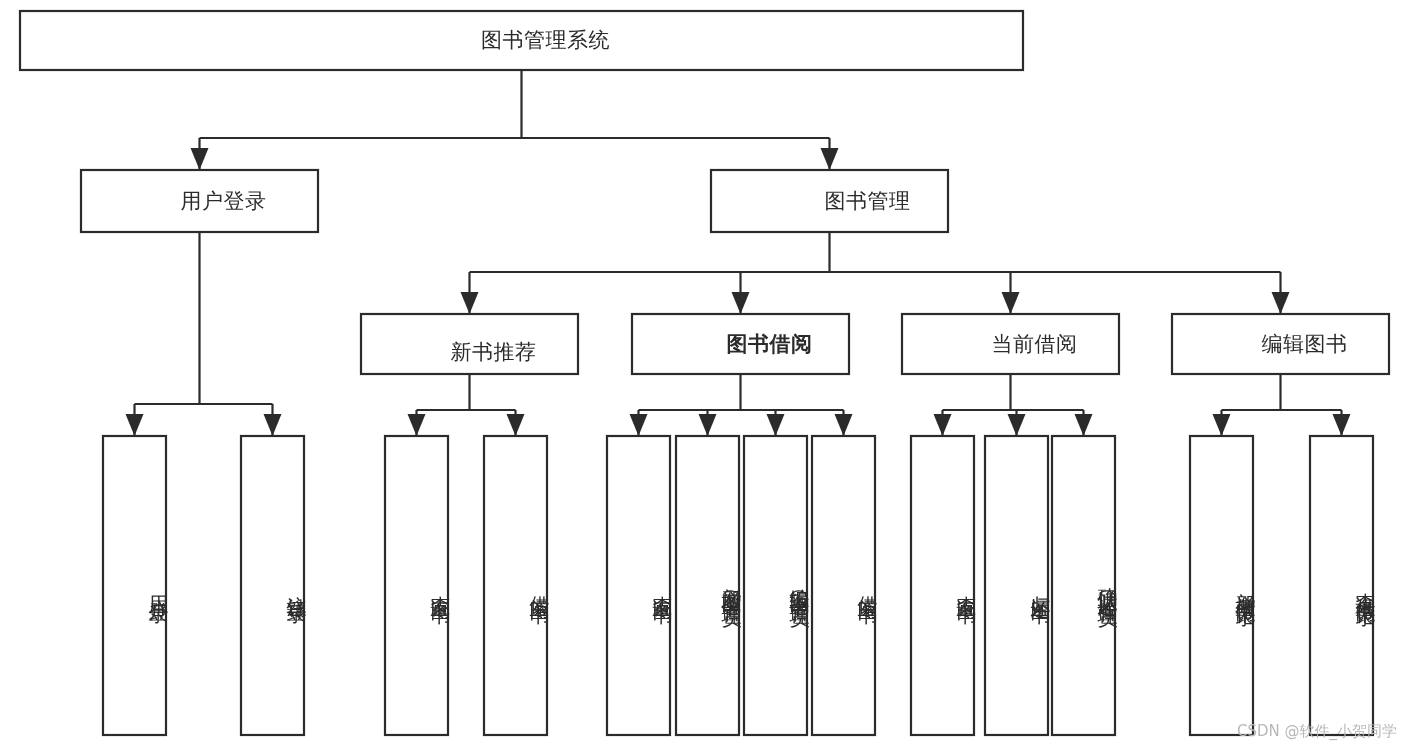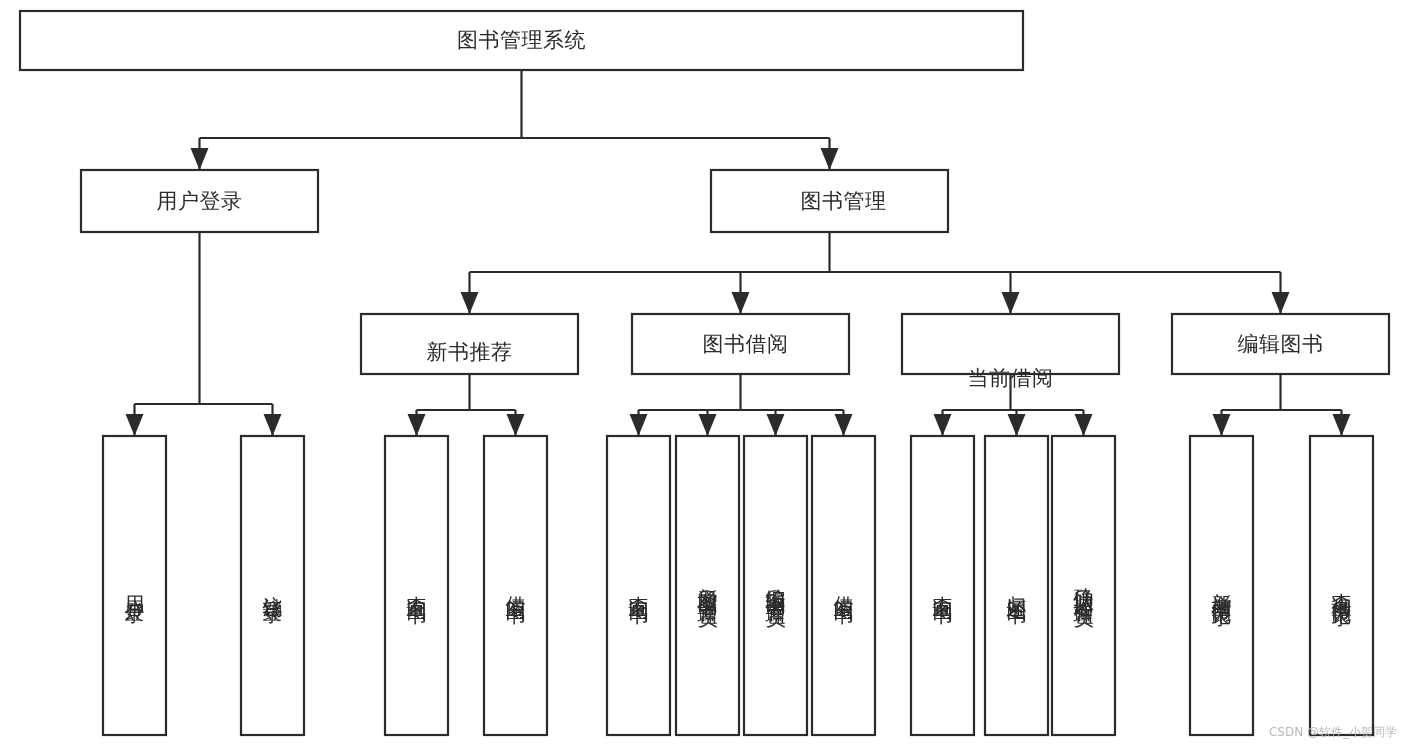--- a/index.html
+++ b/index.html
@@ -43,38 +43,39 @@
   .node-label {
     position: absolute;
     display: flex;
     align-items: center;
     justify-content: center;
     text-align: center;
     color: #2b2b2b;
     font-family: "DejaVu Sans", "Liberation Sans", sans-serif;
     pointer-events: none;
     line-height: 1.05;
+    padding-left: 24px;
   }
   .horiz-label {
     font-size: 21px;
     letter-spacing: 0.5px;
   }
   .vert-label {
     writing-mode: vertical-rl;
     text-orientation: upright;
     font-size: 20px;
     letter-spacing: 3px;
     align-items: center;
     justify-content: center;
   }
   .watermark {
     position: absolute;
     right: 8px;
     bottom: 6px;
-    font-size: 12px;
+    font-size: 15px;
     color: #b8b8b8;
     font-family: "DejaVu Sans", "Liberation Sans", sans-serif;
     white-space: nowrap;
   }
 </style>
 </head>
 <body>
 
 <div id="diagram-root">
 
@@ -156,22 +157,22 @@
         <path d="M 1341.5 410 L 1341.5 435" class="connector"></path>
         <polygon points="1332.5,414 1350.5,414 1341.5,436" class="arrow-head"></polygon>
       </g>
   </svg>
 
   <div id="labels-layer">
       <div class="node-label horiz-label" style="left: 20px; top: 11px; width: 1003px; height: 59px;">图书管理系统</div>
       <div class="node-label horiz-label" style="left: 81px; top: 170px; width: 237px; height: 62px;">用户登录</div>
       <div class="node-label horiz-label" style="left: 711px; top: 170px; width: 265px; height: 62px;">图书管理</div>
       <div class="node-label horiz-label" style="left: 361px; top: 314px; width: 217px; height: 76px;">新书推荐</div>
-      <div class="node-label horiz-label" style="left: 632px; top: 314px; width: 227px; height: 60px;">图书借阅</div>
-      <div class="node-label horiz-label" style="left: 902px; top: 314px; width: 217px; height: 60px; margin-top: 34px;">当前借阅</div>
+      <div class="node-label horiz-label" style="left: 632px; top: 314px; width: 227px; height: 60px; font-weight: bold;">图书借阅</div>
+      <div class="node-label horiz-label" style="left: 902px; top: 314px; width: 217px; height: 60px;">当前借阅</div>
       <div class="node-label horiz-label" style="left: 1172px; top: 314px; width: 217px; height: 60px;">编辑图书</div>
       <div class="node-label vert-label" style="left: 103px; top: 436px; width: 63px; height: 299px;">用户登录</div>
       <div class="node-label vert-label" style="left: 241px; top: 436px; width: 63px; height: 299px;">注销登录</div>
       <div class="node-label vert-label" style="left: 385px; top: 436px; width: 63px; height: 299px;">查询图书</div>
       <div class="node-label vert-label" style="left: 484px; top: 436px; width: 63px; height: 299px;">借阅图书</div>
       <div class="node-label vert-label" style="left: 607px; top: 436px; width: 63px; height: 299px;">查询图书</div>
       <div class="node-label vert-label" style="left: 676px; top: 436px; width: 63px; height: 299px;">新增图书（管理员）</div>
       <div class="node-label vert-label" style="left: 744px; top: 436px; width: 63px; height: 299px;">编辑图书（管理员）</div>
       <div class="node-label vert-label" style="left: 812px; top: 436px; width: 63px; height: 299px;">借阅图书</div>
       <div class="node-label vert-label" style="left: 911px; top: 436px; width: 63px; height: 299px;">查询图书</div>

